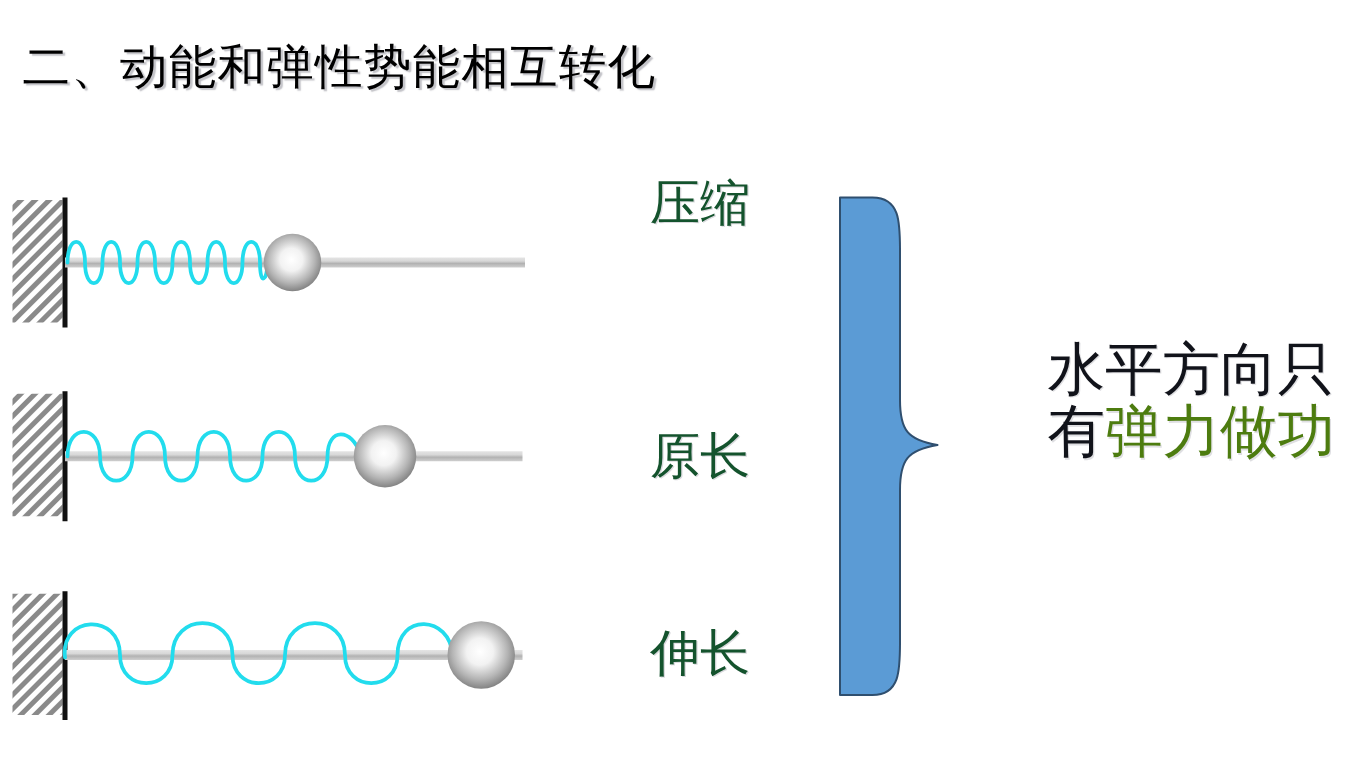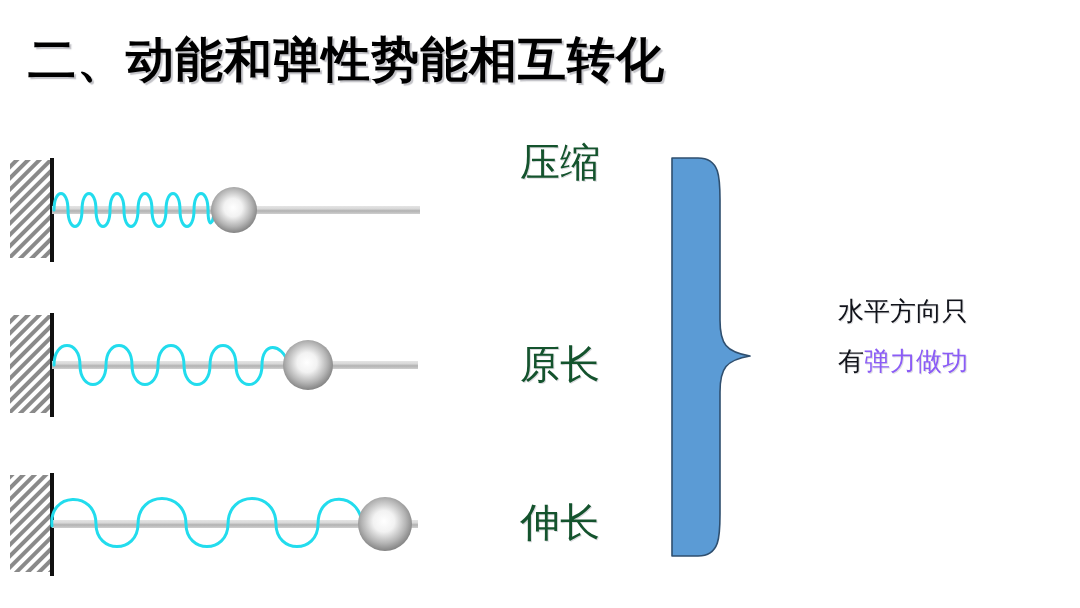--- a/index.html
+++ b/index.html
@@ -18,25 +18,25 @@
     position: absolute;
     left: 0;
     top: 0;
     width: 1080px;
     height: 608px;
   }
 
   
   #title {
     position: absolute;
-    left: 28px;
+    left: 18px;
     top: 28px;
     font-family: "DejaVu Sans", "Liberation Sans", sans-serif;
-    font-size: 48px;
-    font-weight: bold;
+    font-size: 38px;
+    font-weight: normal;
     color: #000000;
     letter-spacing: 1px;
     white-space: nowrap;
     text-shadow: 2px 2px 1px rgba(120,120,130,0.45);
   }
 
   
   .row {
     position: absolute;
     left: 0;
@@ -73,31 +73,31 @@
     left: 668px;
     top: 152px;
     width: 120px;
     height: 410px;
   }
 
   
   #conclusion {
     position: absolute;
     left: 838px;
-    top: 287px;
+    top: 270px;
     width: 242px;
-    font-family: Liberation Serif, serif;
-    font-size: 26px;
+    font-family: Liberation Sans, sans-serif;
+    font-size: 46px;
     line-height: 50px;
     color: #11131a;
     white-space: nowrap;
     text-shadow: 1px 1px 0 rgba(150,150,160,0.3);
   }
   #conclusion .line { display: block; }
-  .accent-red { color: #8b5cf6; }
+  .accent-red { color: #4d7c0f; }
 </style>
 </head>
 <body>
 
 <div id="stage">
 
   <div id="title">二、动能和弹性势能相互转化</div>
 
   <div class="row" id="row-compressed">
     <svg class="row-svg" width="520" height="160" viewBox="0 0 520 160">

